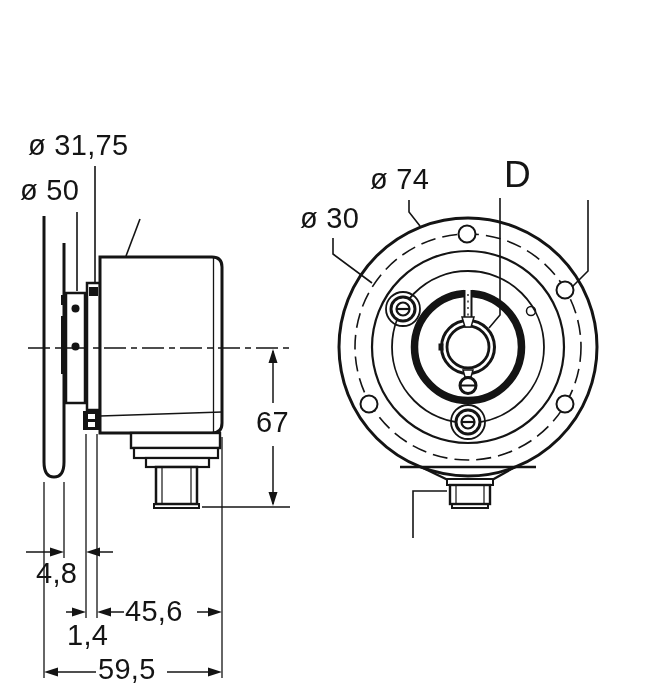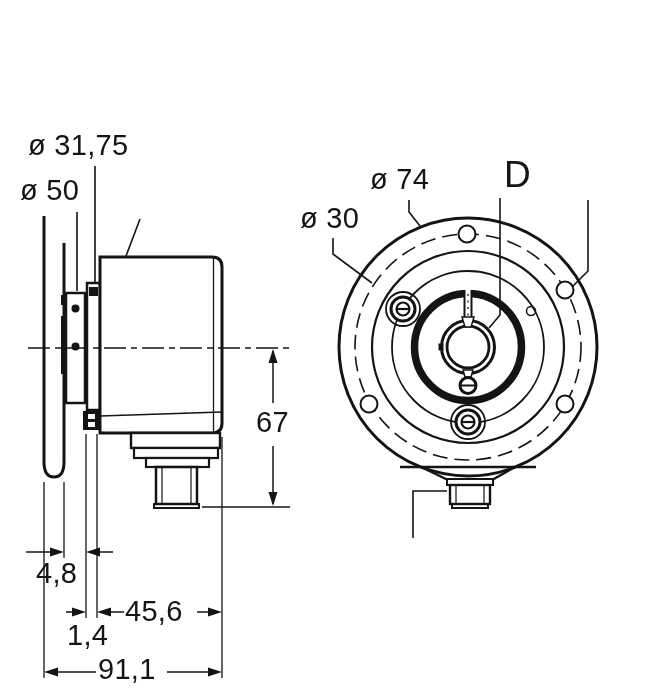--- a/index.html
+++ b/index.html
@@ -153,15 +153,15 @@
 
   <div class="lbl" style="left:28px;top:131px">ø 31,75</div>
   <div class="lbl" style="left:20px;top:176px">ø 50</div>
   <div class="lbl" style="left:300px;top:204px">ø 30</div>
   <div class="lbl" style="left:370px;top:165px">ø 74</div>
   <div class="lbl lblD" style="left:504px;top:156px">D</div>
   <div class="lbl" style="left:256px;top:408px">67</div>
   <div class="lbl" style="left:36px;top:559px">4,8</div>
   <div class="lbl" style="left:125px;top:597px">45,6</div>
   <div class="lbl" style="left:67px;top:621px">1,4</div>
-  <div class="lbl" style="left:98px;top:655px">91,1</div>
+  <div class="lbl" style="left:98px;top:655px">59,5</div>
 
 </div>
 
 </body></html>

